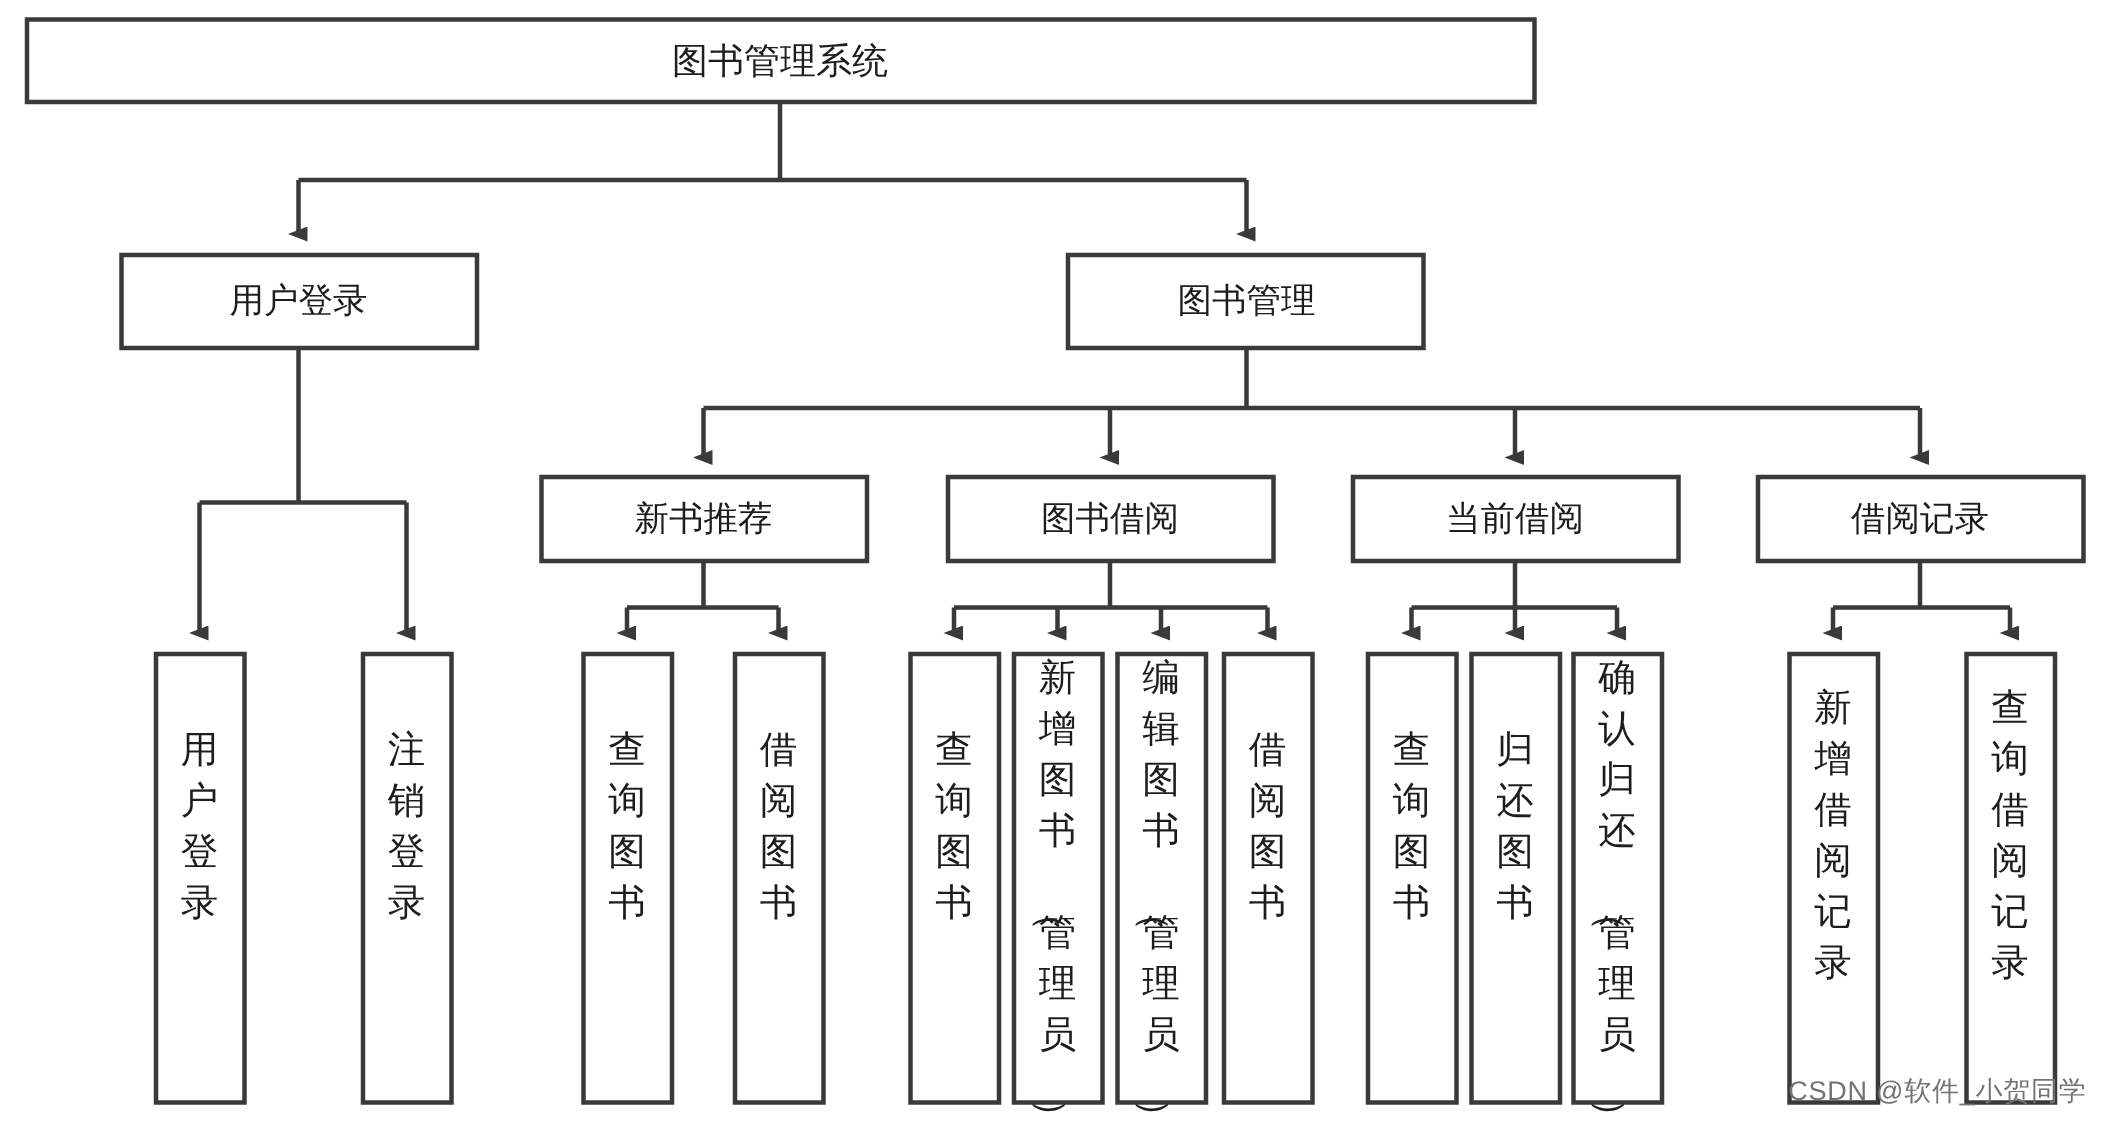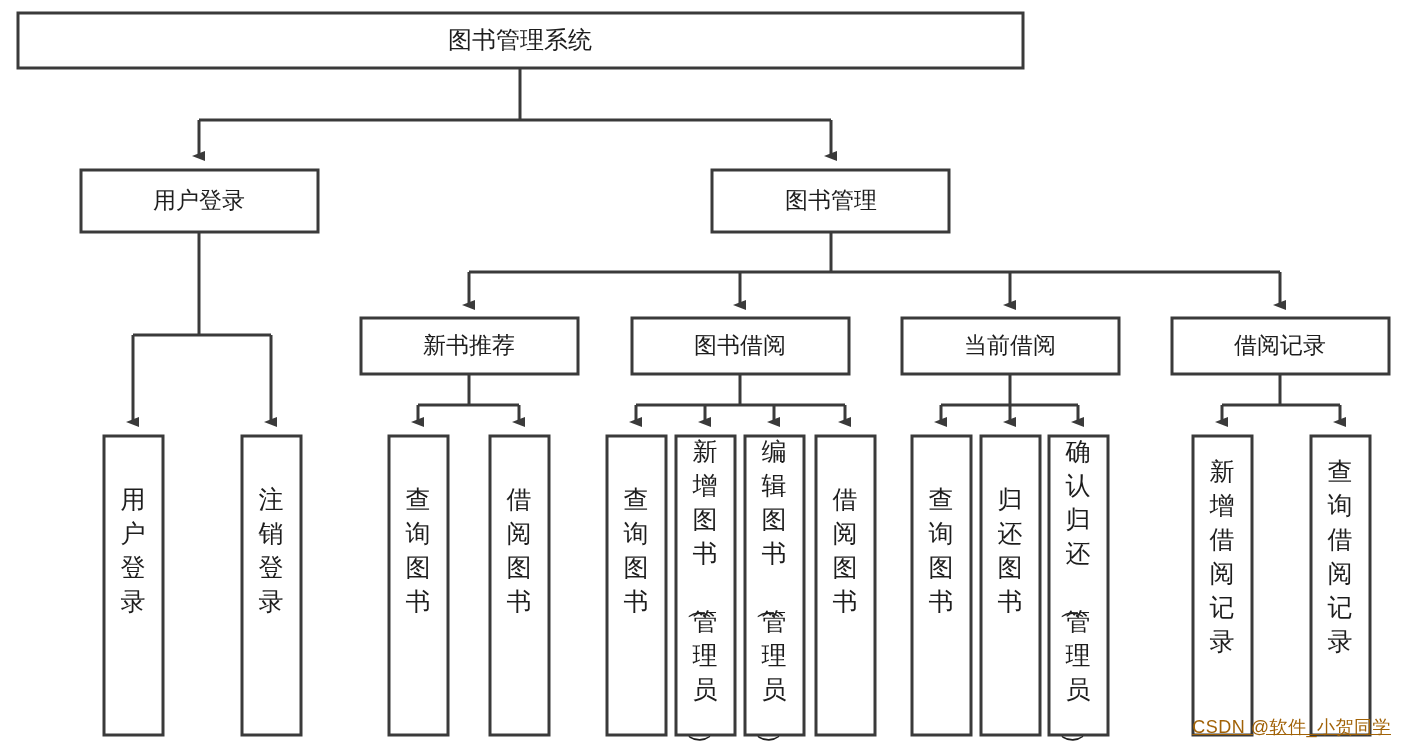--- a/index.html
+++ b/index.html
@@ -50,24 +50,23 @@
   .arrowhead {
     fill: #3a3a3a;
     stroke: none;
   }
   .watermark {
     position: absolute;
     right: 14px;
     bottom: 8px;
     font-family: "Liberation Sans", "DejaVu Sans", sans-serif;
     font-size: 18px;
-    color: #a16207;
+    color: #737373;
     white-space: nowrap;
     letter-spacing: 0.5px;
-    text-decoration: underline;
   }
 </style>
 </head>
 <body>
 
 <svg id="diagram" viewBox="0 0 1405 747" xmlns="http://www.w3.org/2000/svg">
 
   <defs>
     <marker id="arrow" markerWidth="14" markerHeight="14" refX="5" refY="6" orient="auto" markerUnits="userSpaceOnUse">
       <path d="M0,0 L10,0 L5,13 z" class="arrowhead"></path>

